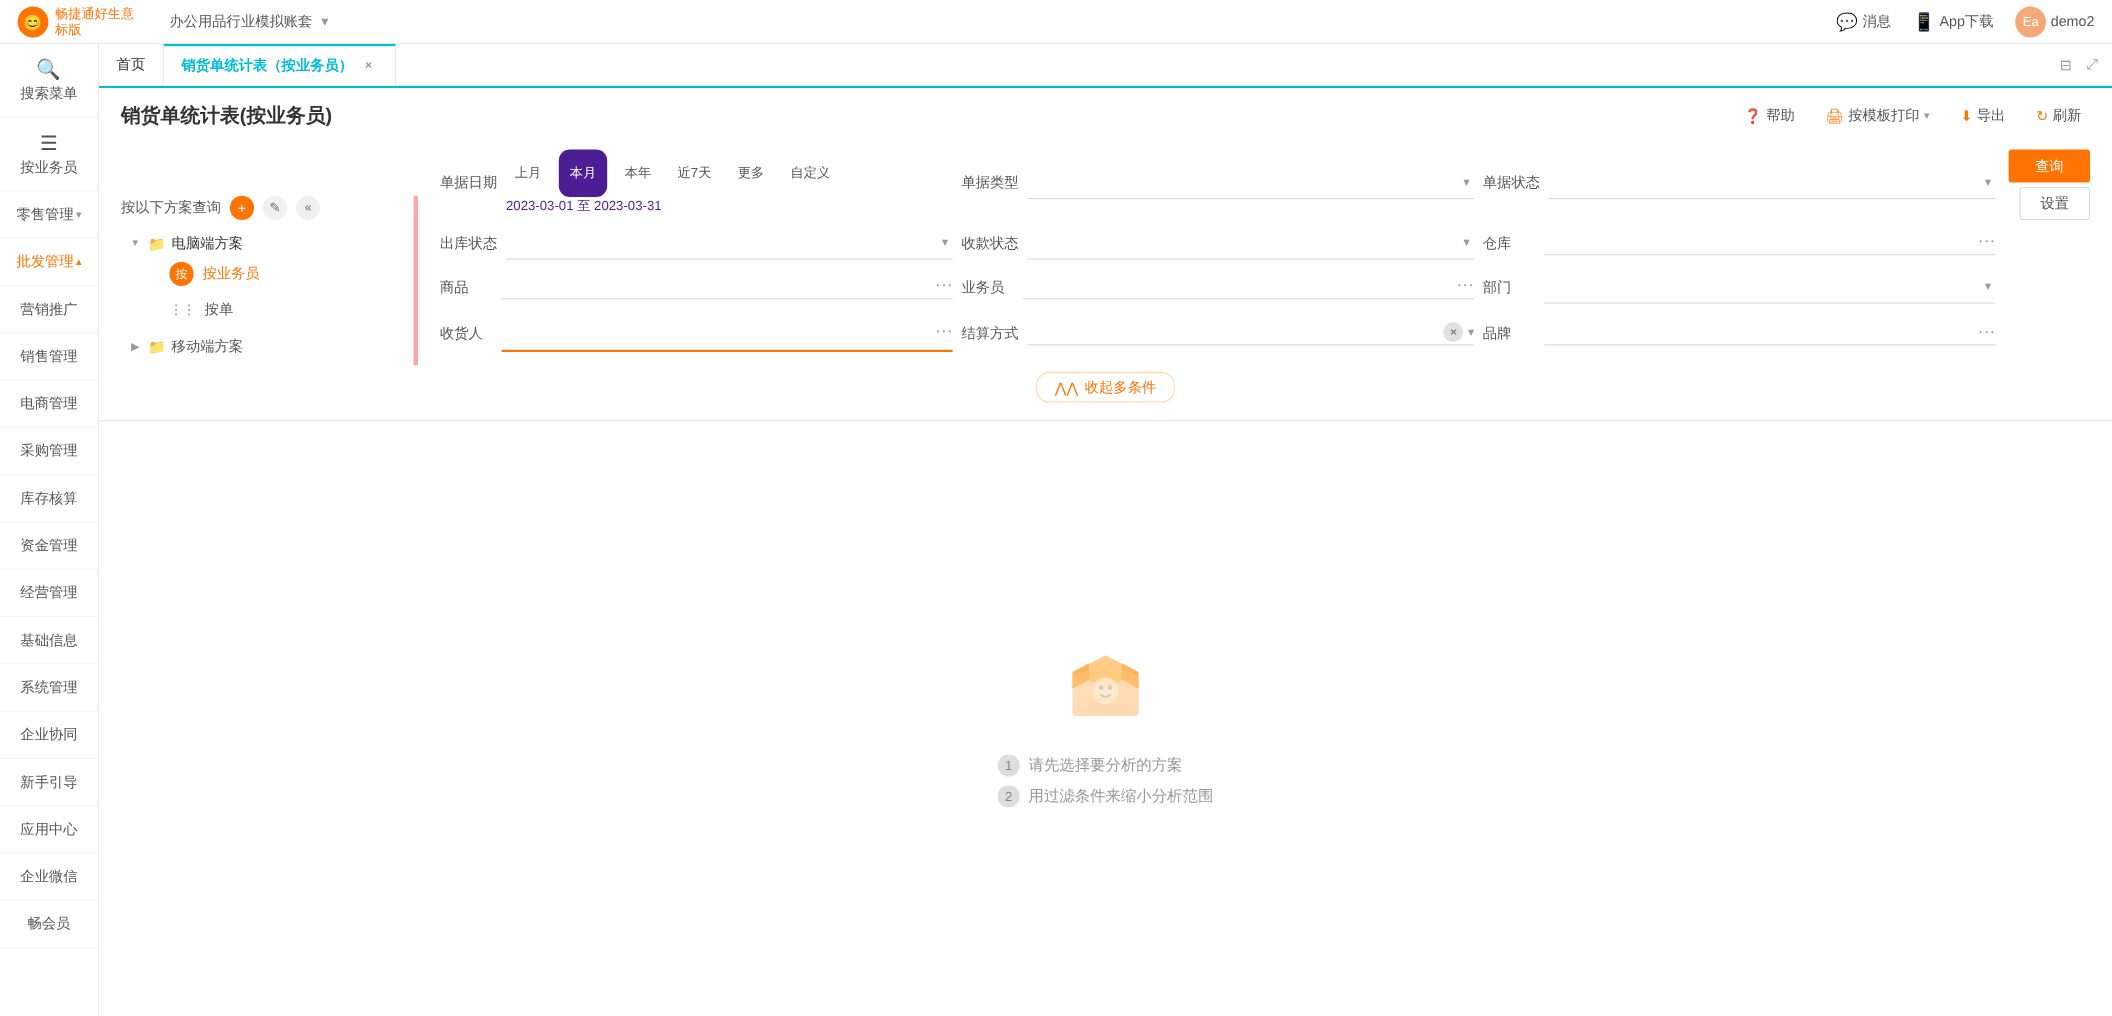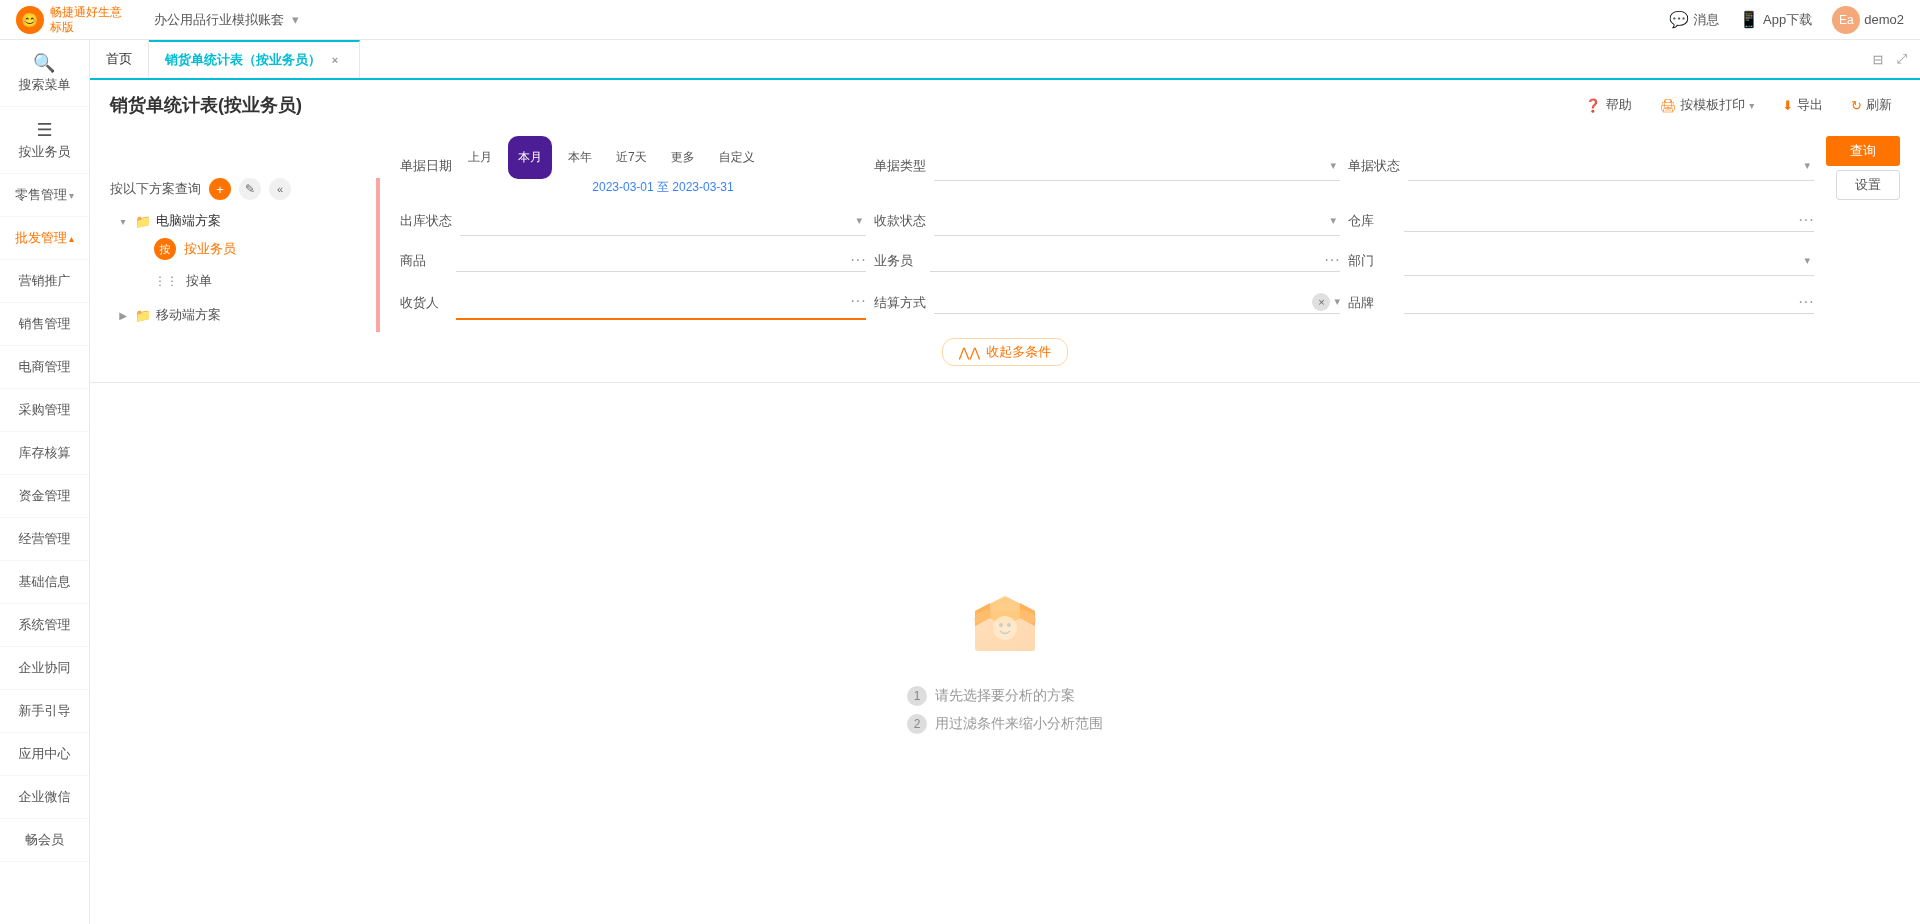--- a/index.html
+++ b/index.html
@@ -73,21 +73,21 @@
     .filter-item { display: flex; align-items: center; gap: 8px; }
     .filter-label { font-size: 13px; color: #555; white-space: nowrap; min-width: 48px; flex-shrink: 0; }
     .filter-control { flex: 1; position: relative; }
     .filter-input { width: 100%; height: 30px; border: none; border-bottom: 1px solid #d9d9d9; outline: none; font-size: 13px; padding: 0 4px; background: transparent; }
     .filter-input.active-orange { border-bottom-color: #ff7300; }
     .filter-select { width: 100%; height: 30px; border: none; border-bottom: 1px solid #d9d9d9; outline: none; background: transparent; font-size: 13px; padding: 0 4px; cursor: pointer; display: flex; align-items: center; justify-content: space-between; }
     .filter-select-arrow { color: #999; font-size: 11px; }
     .date-range-row { display: flex; align-items: center; gap: 8px; flex-wrap: wrap; }
     .date-btn { padding: 3px 8px; font-size: 12px; cursor: pointer; color: #555; border-radius: 3px; }
     .date-btn.active { background: #4c1d95; color: #fff; border-radius: 10px; padding: 13px 10px; }
-    .date-range-text { font-size: 12px; color: #3b82f6; text-align: center; }
+    .date-range-text { font-size: 12px; color: #4c1d95; }
     .filter-dots { color: #999; font-size: 16px; cursor: pointer; }
     .filter-x-btn { width: 18px; height: 18px; border-radius: 50%; background: #e0e0e0; display: flex; align-items: center; justify-content: center; font-size: 11px; color: #666; cursor: pointer; }
 
     
     .collapse-bar { text-align: center; padding: 6px; background: #fff; cursor: pointer; }
     .collapse-bar-inner { display: inline-flex; align-items: center; gap: 6px; color: #ff7300; font-size: 13px; padding: 4px 16px; border: 1px solid #ffd6a0; border-radius: 12px; }
 
     
     .query-btn { background: #ff7300; color: white; border: none; padding: 6px 24px; border-radius: 3px; cursor: pointer; font-size: 13px; }
     .settings-btn { background: white; color: #555; border: 1px solid #d9d9d9; padding: 5px 18px; border-radius: 3px; cursor: pointer; font-size: 13px; margin-top: 4px; }

